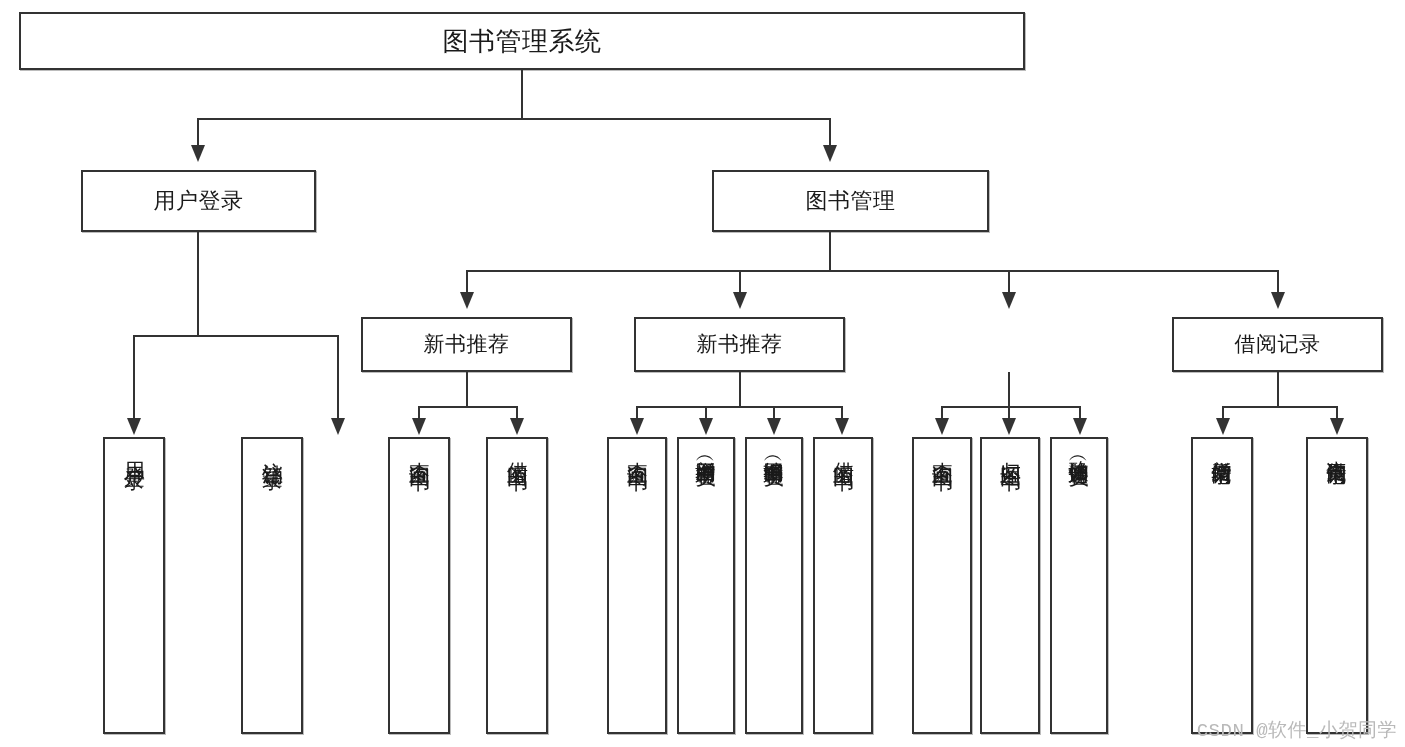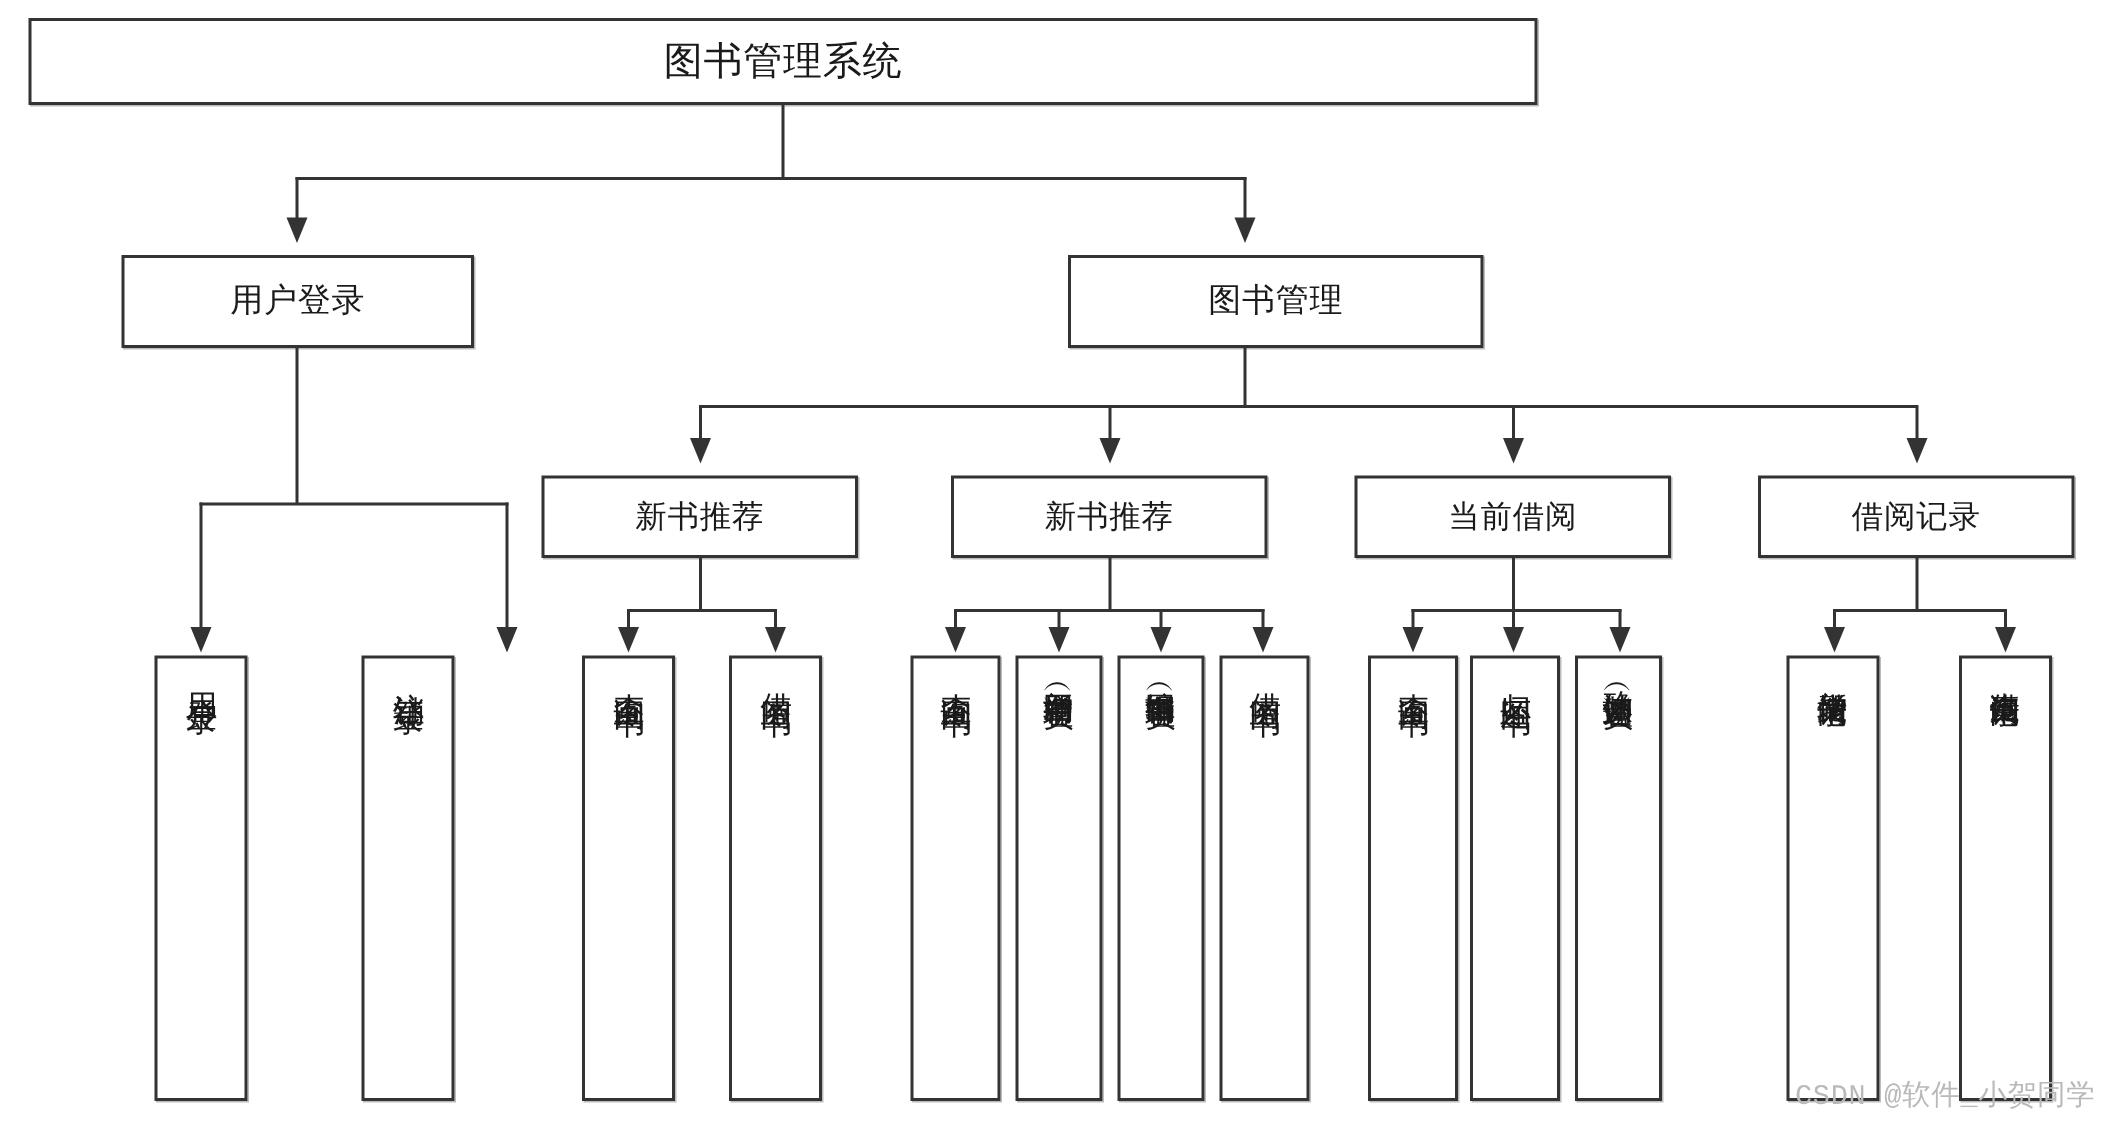--- a/index.html
+++ b/index.html
@@ -131,23 +131,20 @@
   <div class="arrow" style="left:1002px; top:292px;"></div>
   <div class="vline" style="left:1277px; top:270px; width:2px; height:24px;"></div>
   <div class="arrow" style="left:1271px; top:292px;"></div>
 
   <div class="node level3" style="left:361px; top:317px; width:211px; height:55px;">
     <span class="label">新书推荐</span>
   </div>
   <div class="node level3" style="left:634px; top:317px; width:211px; height:55px;">
     <span class="label">新书推荐</span>
   </div>
-  <div class="node level3" style="left:903px; top:317px; width:211px; height:55px;">
-    <span class="label">当前借阅</span>
-  </div>
   <div class="node level3" style="left:1172px; top:317px; width:211px; height:55px;">
     <span class="label">借阅记录</span>
   </div>
 
   <div class="vline" style="left:466px; top:372px; width:2px; height:36px;"></div>
   <div class="hline" style="left:418px; top:406px; width:100px; height:2px;"></div>
   <div class="vline" style="left:418px; top:406px; width:2px; height:14px;"></div>
   <div class="arrow" style="left:412px; top:418px;"></div>
   <div class="vline" style="left:516px; top:406px; width:2px; height:14px;"></div>
   <div class="arrow" style="left:510px; top:418px;"></div>

